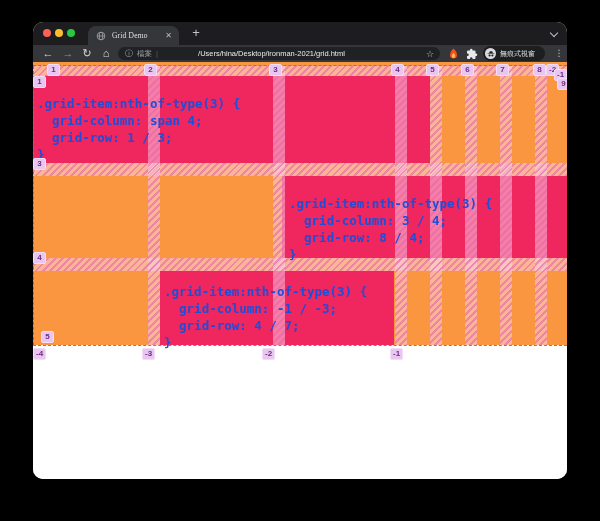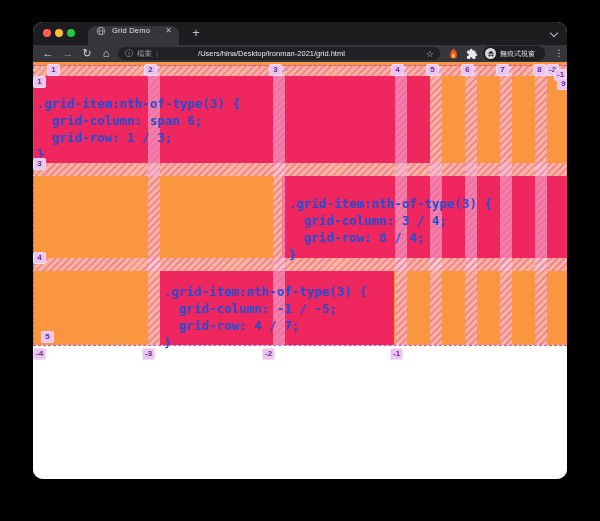--- a/index.html
+++ b/index.html
@@ -4,21 +4,21 @@
 <style>
   html,body{margin:0;padding:0;background:#000;}
   #stage{position:relative;width:600px;height:521px;background:#000;overflow:hidden;
          font-family:"Liberation Sans","DejaVu Sans",sans-serif;}
   
   #window{position:absolute;left:33px;top:22px;width:534px;height:457px;
           border-radius:10px;overflow:hidden;background:#fff;}
   #tabstrip{position:absolute;left:0;top:0;width:534px;height:23px;background:#1d1d20;}
   .light{position:absolute;top:7px;width:8px;height:8px;border-radius:50%;}
   #tab{position:absolute;left:55px;top:4px;width:91px;height:19px;background:#35363a;
-       border-radius:8px 8px 0 0;display:flex;align-items:flex-start;}
+       border-radius:8px 8px 0 0;display:flex;align-items:center;font-family:Liberation Serif, serif;}
   #tab .favicon{margin-left:8px;width:10px;height:10px;flex:0 0 auto;}
   #tab .title{margin-left:6px;font-size:7.5px;color:#dee1e6;letter-spacing:.2px;flex:1 1 auto;
               white-space:nowrap;overflow:hidden;}
   #tab .close{margin-right:7px;font-size:8px;color:#b6babf;flex:0 0 auto;}
   .newtab{position:absolute;left:155px;top:3px;width:16px;height:16px;color:#c0c4c9;
           font-size:13px;line-height:16px;text-align:center;}
   .chev{position:absolute;left:516px;top:6px;width:10px;height:10px;}
   .chev::before{content:"";position:absolute;left:2px;top:2px;width:5px;height:5px;
                 border-right:1.4px solid #c0c4c9;border-bottom:1.4px solid #c0c4c9;
                 transform:rotate(45deg);}
@@ -135,33 +135,33 @@
       <div class="vgap" style="left:432px;top:4px;width:12px;height:279px"></div>
       <div class="vgap" style="left:467px;top:4px;width:12px;height:279px"></div>
       <div class="vgap" style="left:502px;top:4px;width:12px;height:279px"></div>
 
       <div class="dash-h" style="left:0;top:3px;width:534px"></div>
       <div class="dash-h" style="left:0;top:283px;width:534px"></div>
       <div class="dash-v" style="left:0;top:4px;height:279px"></div>
 
       <div class="code" style="left:4px;top:33px">
         <div>.grid-item:nth-of-type(3) {</div>
-        <div>  grid-column: span 6;</div>
+        <div>  grid-column: span 4;</div>
         <div>  grid-row: 1 / 3;</div>
         <div>}</div>
       </div>
       <div class="code" style="left:256px;top:133px">
         <div>.grid-item:nth-of-type(3) {</div>
         <div>  grid-column: 3 / 4;</div>
         <div>  grid-row: 8 / 4;</div>
         <div>}</div>
       </div>
       <div class="code" style="left:131px;top:221px">
         <div>.grid-item:nth-of-type(3) {</div>
-        <div>  grid-column: -1 / -5;</div>
+        <div>  grid-column: -1 / -3;</div>
         <div>  grid-row: 4 / 7;</div>
         <div>}</div>
       </div>
 
       <span class="badge" style="left:14px;top:2px">1</span>
       <span class="badge" style="left:111px;top:2px">2</span>
       <span class="badge" style="left:236px;top:2px">3</span>
       <span class="badge" style="left:358px;top:2px">4</span>
       <span class="badge" style="left:393px;top:2px">5</span>
       <span class="badge" style="left:428px;top:2px">6</span>

